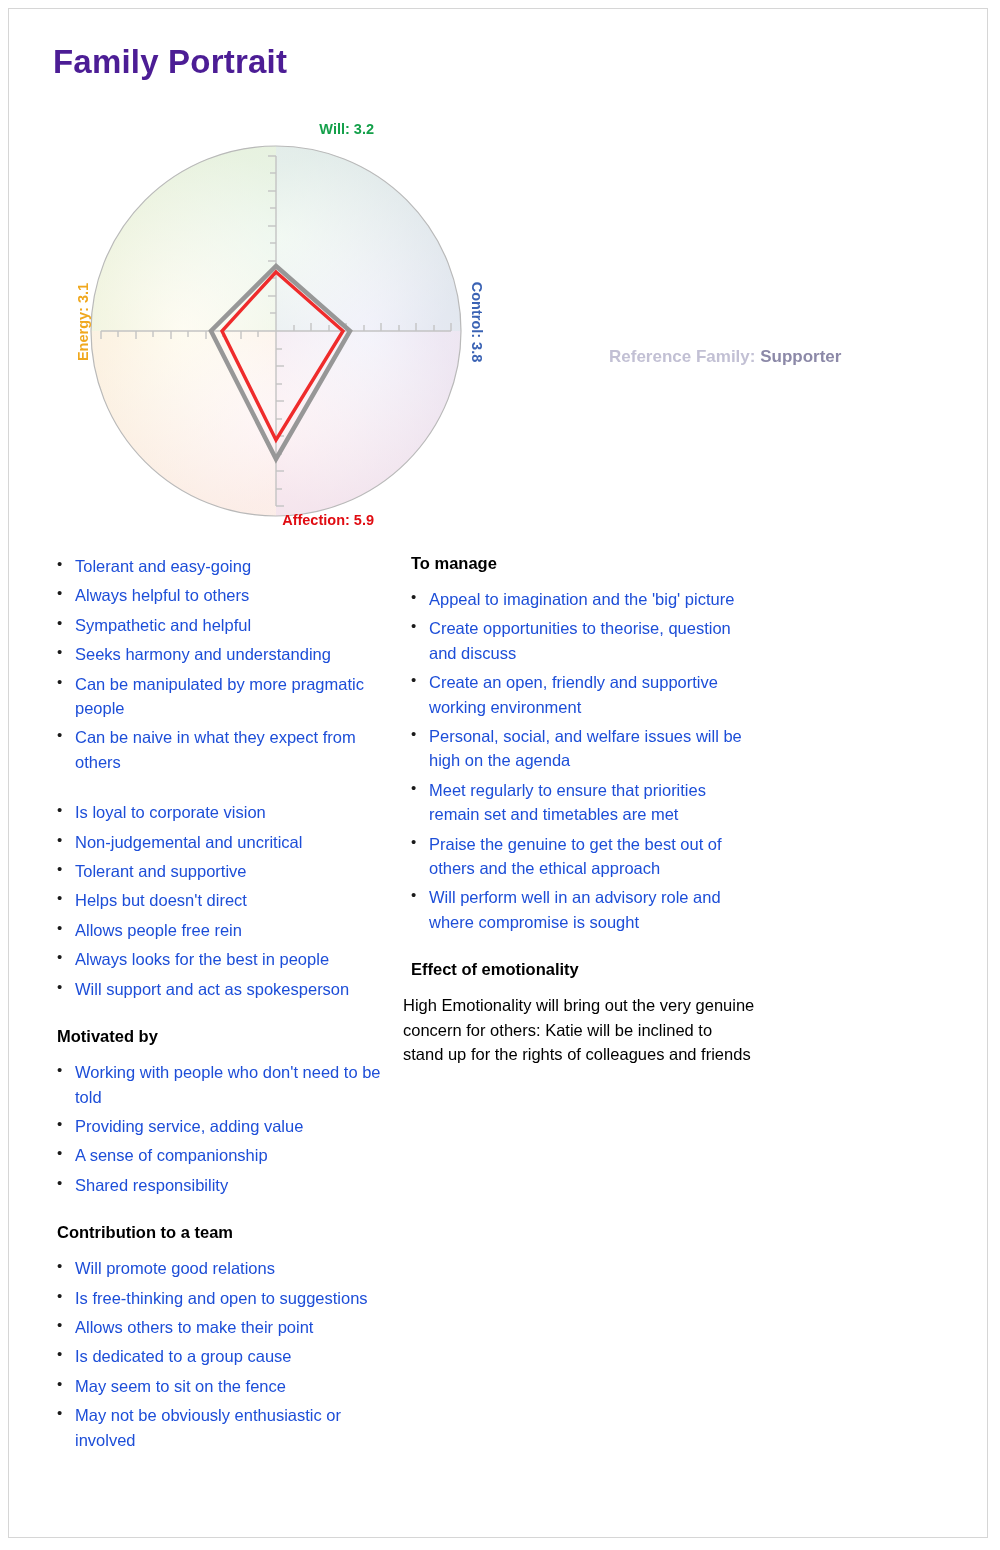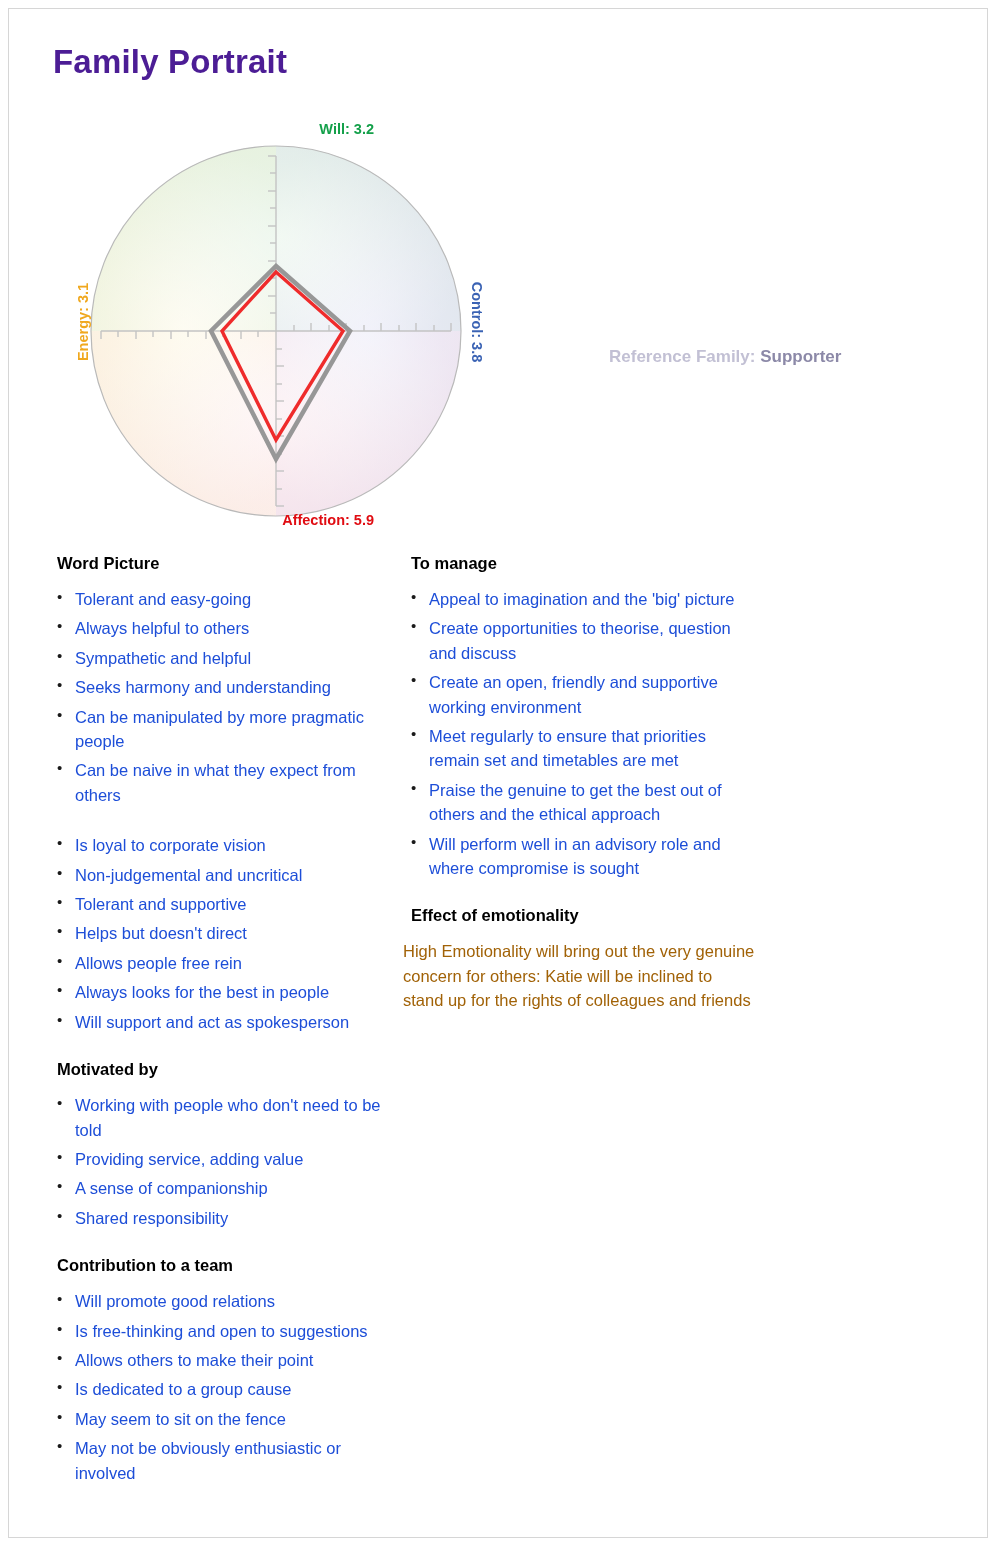--- a/index.html
+++ b/index.html
@@ -135,21 +135,21 @@
     left: 8px;
     top: -1px;
     font-size: 15px;
     color: #1a1a1a;
   }
 
   p.para {
     margin: 0;
     font-size: 16.5px;
     line-height: 1.48;
-    color: #a16207;
+    color: #000000;
   }
 </style>
 </head>
 <body>
 
 <div id="page">
 
   <div class="page-title">Family Portrait</div>
 
   <div class="chart-block">
@@ -253,21 +253,20 @@
     <div class="axis-label energy">Energy: 3.1</div>
   </div>
 
   <div class="reference-family">
     <span>Reference Family:</span>
     <span class="ref-value">Supporter</span>
   </div>
 
   <div class="col col-left" id="col-left">
       <div class="section">
-        <div class="sec-heading">Word Picture</div>
         <ul class="bullets">
           <li>Tolerant and easy-going</li>
           <li>Always helpful to others</li>
           <li>Sympathetic and helpful</li>
           <li>Seeks harmony and understanding</li>
           <li>Can be manipulated by more pragmatic people</li>
           <li>Can be naive in what they expect from others</li>
         </ul>
       </div>
       <div class="section">
@@ -302,20 +301,21 @@
         </ul>
       </div>
     </div>
   <div class="col col-right" id="col-right">
       <div class="section">
         <div class="sec-heading">To manage</div>
         <ul class="bullets">
           <li>Appeal to imagination and the 'big' picture</li>
           <li>Create opportunities to theorise, question and discuss</li>
           <li>Create an open, friendly and supportive working environment</li>
+          <li>Personal, social, and welfare issues will be high on the agenda</li>
           <li>Meet regularly to ensure that priorities remain set and timetables are met</li>
           <li>Praise the genuine to get the best out of others and the ethical approach</li>
           <li>Will perform well in an advisory role and where compromise is sought</li>
         </ul>
       </div>
       <div class="section">
         <div class="sec-heading">Effect of emotionality</div>
         <p class="para">High Emotionality will bring out the very genuine concern for others: Katie will be inclined to stand up for the rights of colleagues and friends</p>
       </div>
     </div>

